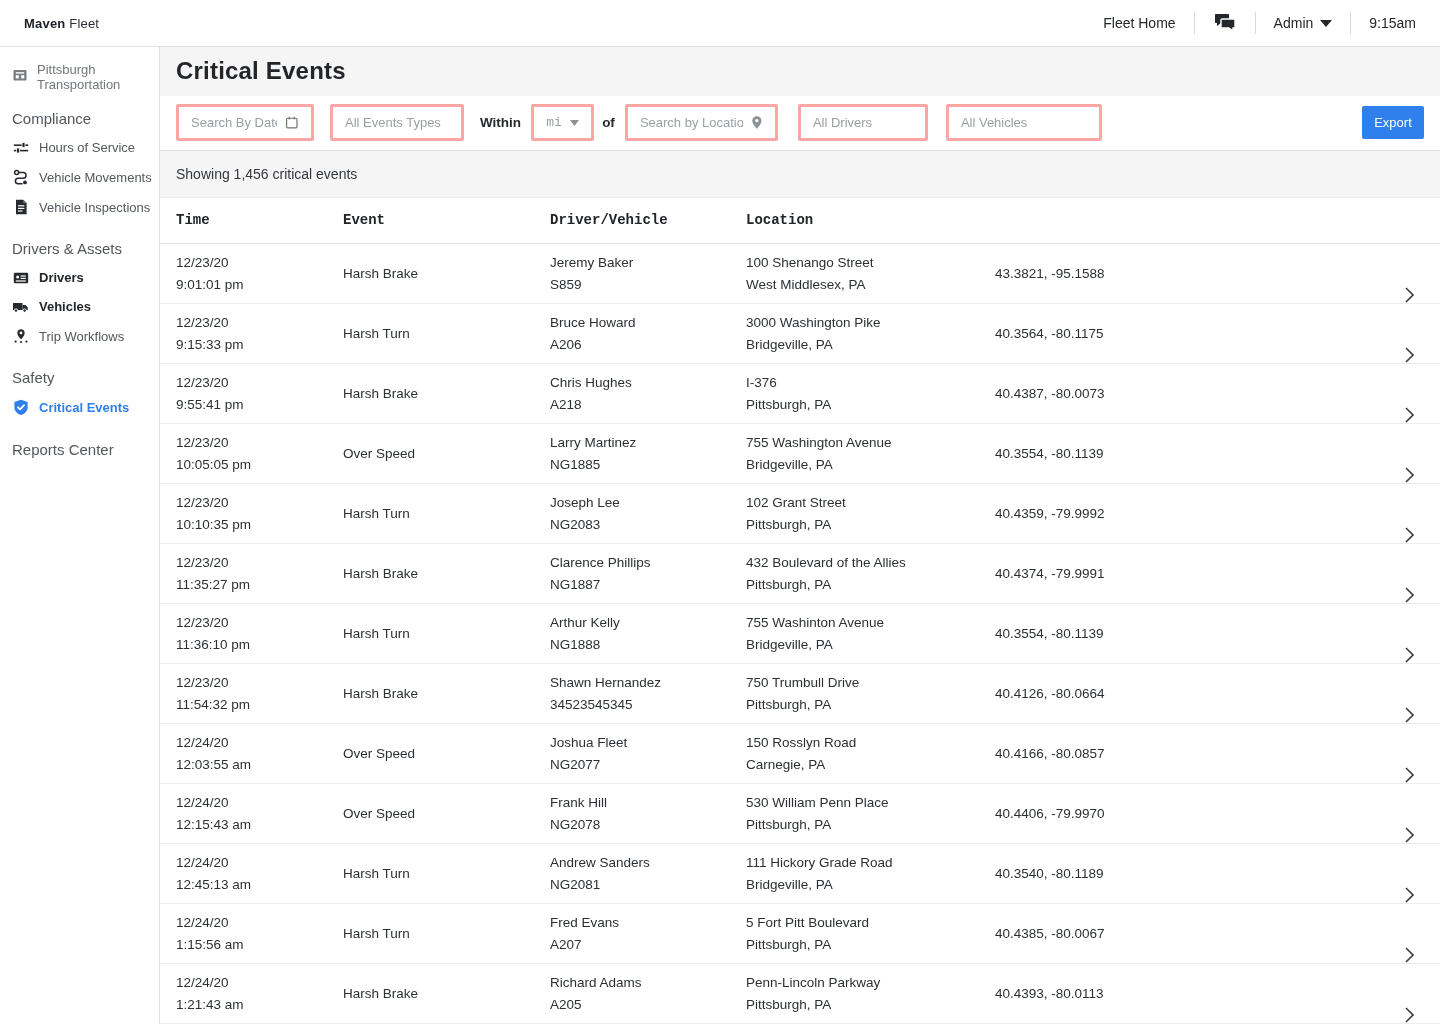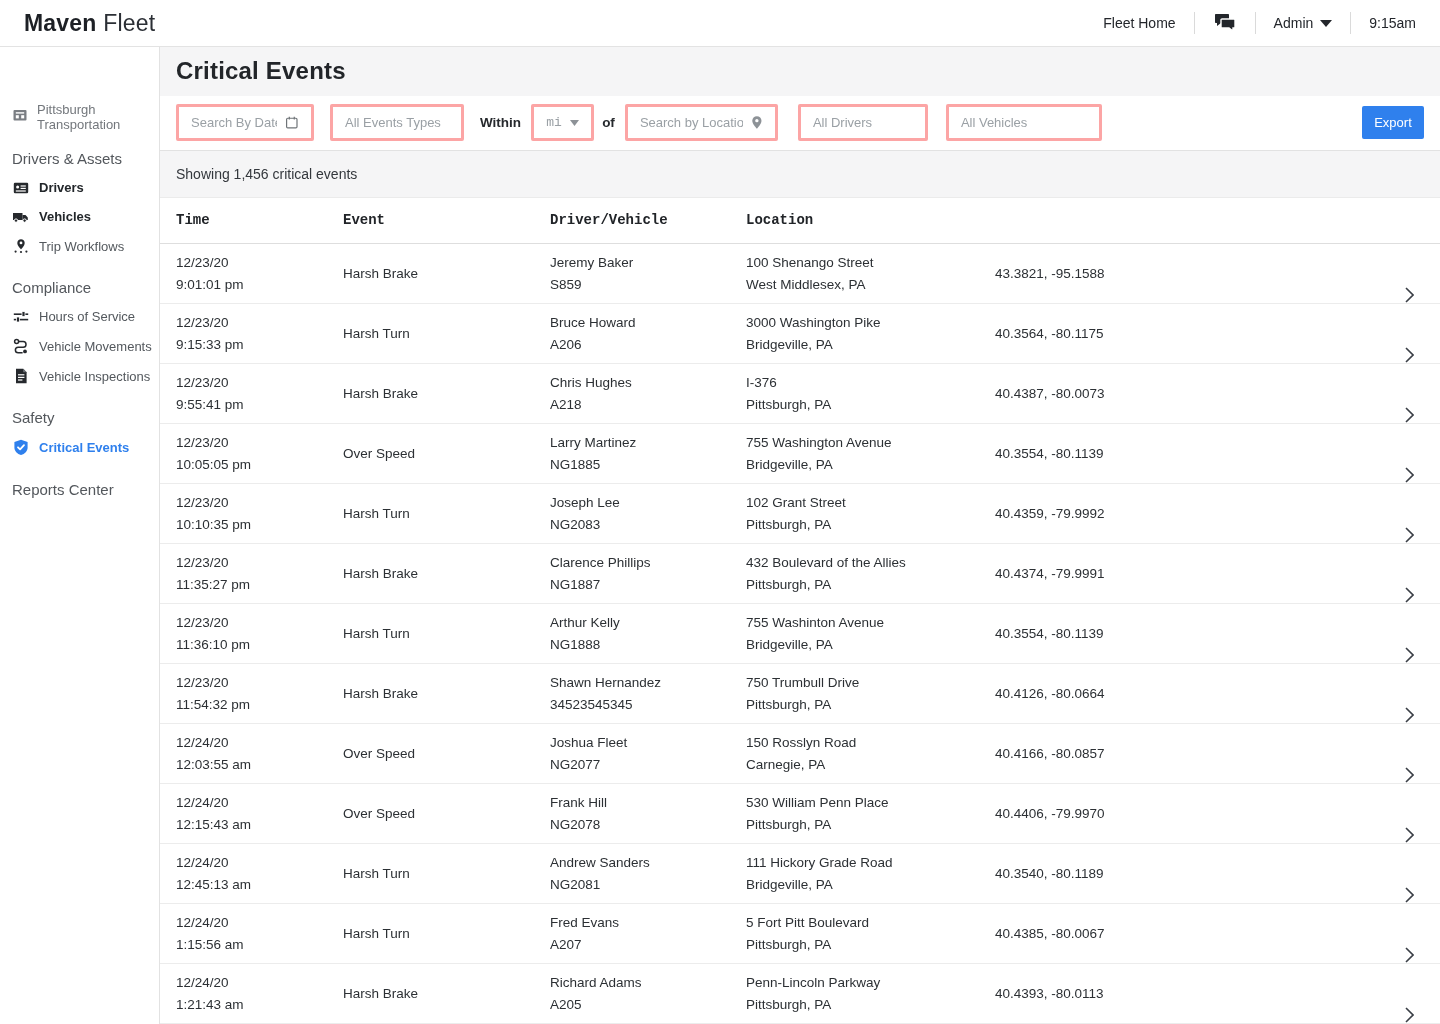--- a/index.html
+++ b/index.html
@@ -2,36 +2,36 @@
 <html><head>
 <meta charset="utf-8">
 <style>
   * { margin:0; padding:0; box-sizing:border-box; }
   html,body { width:1440px; height:1024px; overflow:hidden; background:#fff;
     font-family:"Liberation Sans","DejaVu Sans",sans-serif; color:#24272b; }
 
   
   .topbar { height:47px; background:#fff; border-bottom:1px solid #e3e3e3;
     display:flex; align-items:center; justify-content:space-between; padding:0 24px; }
-  .brand { font-size:23px; letter-spacing:.2px; color:#1d2025; }
+  .brand { font-size:13px; letter-spacing:.2px; color:#1d2025; }
   .brand b { font-weight:800; }
   .brand span.light { font-weight:400; color:#2b2f35; }
   .topnav { display:flex; align-items:center; font-size:14px; color:#23262b; }
   .vdiv { width:1px; height:22px; background:#dadada; margin:0 18px; }
   .topnav .link { cursor:pointer; }
   .admin { display:flex; align-items:center; gap:7px; cursor:pointer; }
   .chat-btn { display:flex; align-items:center; cursor:pointer; }
 
   
   .shell { display:flex; height:977px; }
   .sidebar { width:160px; min-width:160px; background:#fff; border-right:1px solid #e2e2e2; padding:14px 0 0 12px; }
   .main { flex:1; background:#fff; display:flex; flex-direction:column; }
 
   
-  .org { display:flex; gap:9px; margin-bottom:14px; align-items:flex-start;margin-top:40px; }
+  .org { display:flex; gap:9px; margin-bottom:14px; align-items:flex-start; }
   .org .txt { font-size:13px; line-height:15px; color:#73777c; padding-top:1px; }
   .org .icn { margin-top:7px; display:flex; }
   .side-section-label { font-size:15px; color:#53575c; margin:18px 0 6px 0; }
   .side-item { display:flex; align-items:center; gap:10px; padding:7px 0; cursor:pointer; }
   .side-item .side-icon { width:17px; display:flex; justify-content:center; }
   .side-item-label { font-size:13px; color:#515archive60; color:#53585d; }
   .side-item.emph .side-item-label { font-weight:700; color:#202principal428; color:#22262a; }
   .side-item.active .side-item-label { color:#2f80ed; font-weight:700; }
 
   
@@ -108,20 +108,62 @@
           <rect x="1.5" y="2" width="13" height="10.5" rx="1" fill="#7a7e83"></rect>
           <rect x="3.8" y="7.2" width="3" height="3.2" fill="#fff"></rect>
           <rect x="9.2" y="7.2" width="3" height="3.2" fill="#fff"></rect>
           <rect x="3.8" y="4.2" width="8.4" height="1.4" fill="#fff"></rect>
         </svg>
       </span>
       <span class="txt">Pittsburgh Transportation</span>
     </div>
 
     <div>
+      <div class="side-section-label">Compliance</div>
+      <div>
+
+          <div class="side-item">
+            <span class="side-icon">
+              <svg width="16" height="14" viewBox="0 0 16 14">
+                <rect x="0.8" y="3.4" width="14.4" height="1.6" fill="#26292d"></rect>
+                <rect x="9" y="1.6" width="3" height="5" fill="#26292d" stroke="#fff" stroke-width="0.8"></rect>
+                <rect x="0.8" y="8.8" width="14.4" height="1.6" fill="#26292d"></rect>
+                <rect x="3.6" y="7" width="3" height="5" fill="#26292d" stroke="#fff" stroke-width="0.8"></rect>
+              </svg>
+            </span>
+            <span class="side-item-label">Hours of Service</span>
+          </div>
+
+          <div class="side-item">
+            <span class="side-icon">
+              <svg width="16" height="16" viewBox="0 0 16 16">
+                <circle cx="3.6" cy="3.6" r="2" fill="none" stroke="#26292d" stroke-width="1.5"></circle>
+                <path d="M5.8 3.6h4.4a2.8 2.8 0 0 1 0 5.6H5.2a2.8 2.8 0 0 0 0 5.6h4.4" fill="none" stroke="#26292d" stroke-width="1.5"></path>
+                <circle cx="12" cy="13.4" r="1.9" fill="#26292d"></circle>
+              </svg>
+            </span>
+            <span class="side-item-label">Vehicle Movements</span>
+          </div>
+
+          <div class="side-item">
+            <span class="side-icon">
+              <svg width="14" height="16" viewBox="0 0 14 16">
+                <path d="M2 0.8h7.2L12.6 4.2V15.2H2z" fill="#26292d"></path>
+                <path d="M9.2 0.8l3.4 3.4H9.2z" fill="#6d7176"></path>
+                <rect x="4" y="6.2" width="6.4" height="1.2" fill="#fff"></rect>
+                <rect x="4" y="8.8" width="6.4" height="1.2" fill="#fff"></rect>
+                <rect x="4" y="11.4" width="4.4" height="1.2" fill="#fff"></rect>
+              </svg>
+            </span>
+            <span class="side-item-label">Vehicle Inspections</span>
+          </div>
+        </div>
+    </div>
+
+    <div>
       <div class="side-section-label">Drivers &amp; Assets</div>
       <div>
 
           <div class="side-item emph">
             <span class="side-icon">
               <svg width="16" height="14" viewBox="0 0 16 14">
                 <rect x="0.8" y="1.8" width="14.4" height="10.5" rx="1.2" fill="#26292d"></rect>
                 <circle cx="4.6" cy="6" r="1.5" fill="#fff"></circle>
                 <rect x="7.6" y="4.4" width="5.2" height="1.2" fill="#fff"></rect>
                 <rect x="7.6" y="6.8" width="5.2" height="1.2" fill="#fff"></rect>
@@ -147,62 +189,20 @@
             <span class="side-icon">
               <svg width="16" height="16" viewBox="0 0 16 16">
                 <path d="M8 1.2c-2.1 0-3.7 1.6-3.7 3.7 0 2.8 3.7 6.3 3.7 6.3s3.7-3.5 3.7-6.3C11.7 2.8 10.1 1.2 8 1.2z" fill="#26292d"></path>
                 <circle cx="8" cy="4.9" r="1.4" fill="#fff"></circle>
                 <circle cx="2.6" cy="13.6" r="1.1" fill="#26292d"></circle>
                 <circle cx="8" cy="14" r="1.1" fill="#26292d"></circle>
                 <circle cx="13.4" cy="13.6" r="1.1" fill="#26292d"></circle>
               </svg>
             </span>
             <span class="side-item-label">Trip Workflows</span>
-          </div>
-        </div>
-    </div>
-
-    <div>
-      <div class="side-section-label">Compliance</div>
-      <div>
-
-          <div class="side-item">
-            <span class="side-icon">
-              <svg width="16" height="14" viewBox="0 0 16 14">
-                <rect x="0.8" y="3.4" width="14.4" height="1.6" fill="#26292d"></rect>
-                <rect x="9" y="1.6" width="3" height="5" fill="#26292d" stroke="#fff" stroke-width="0.8"></rect>
-                <rect x="0.8" y="8.8" width="14.4" height="1.6" fill="#26292d"></rect>
-                <rect x="3.6" y="7" width="3" height="5" fill="#26292d" stroke="#fff" stroke-width="0.8"></rect>
-              </svg>
-            </span>
-            <span class="side-item-label">Hours of Service</span>
-          </div>
-
-          <div class="side-item">
-            <span class="side-icon">
-              <svg width="16" height="16" viewBox="0 0 16 16">
-                <circle cx="3.6" cy="3.6" r="2" fill="none" stroke="#26292d" stroke-width="1.5"></circle>
-                <path d="M5.8 3.6h4.4a2.8 2.8 0 0 1 0 5.6H5.2a2.8 2.8 0 0 0 0 5.6h4.4" fill="none" stroke="#26292d" stroke-width="1.5"></path>
-                <circle cx="12" cy="13.4" r="1.9" fill="#26292d"></circle>
-              </svg>
-            </span>
-            <span class="side-item-label">Vehicle Movements</span>
-          </div>
-
-          <div class="side-item">
-            <span class="side-icon">
-              <svg width="14" height="16" viewBox="0 0 14 16">
-                <path d="M2 0.8h7.2L12.6 4.2V15.2H2z" fill="#26292d"></path>
-                <path d="M9.2 0.8l3.4 3.4H9.2z" fill="#6d7176"></path>
-                <rect x="4" y="6.2" width="6.4" height="1.2" fill="#fff"></rect>
-                <rect x="4" y="8.8" width="6.4" height="1.2" fill="#fff"></rect>
-                <rect x="4" y="11.4" width="4.4" height="1.2" fill="#fff"></rect>
-              </svg>
-            </span>
-            <span class="side-item-label">Vehicle Inspections</span>
           </div>
         </div>
     </div>
 
     <div>
       <div class="side-section-label">Safety</div>
       <div>
 
           <div class="side-item active">
             <span class="side-icon">

